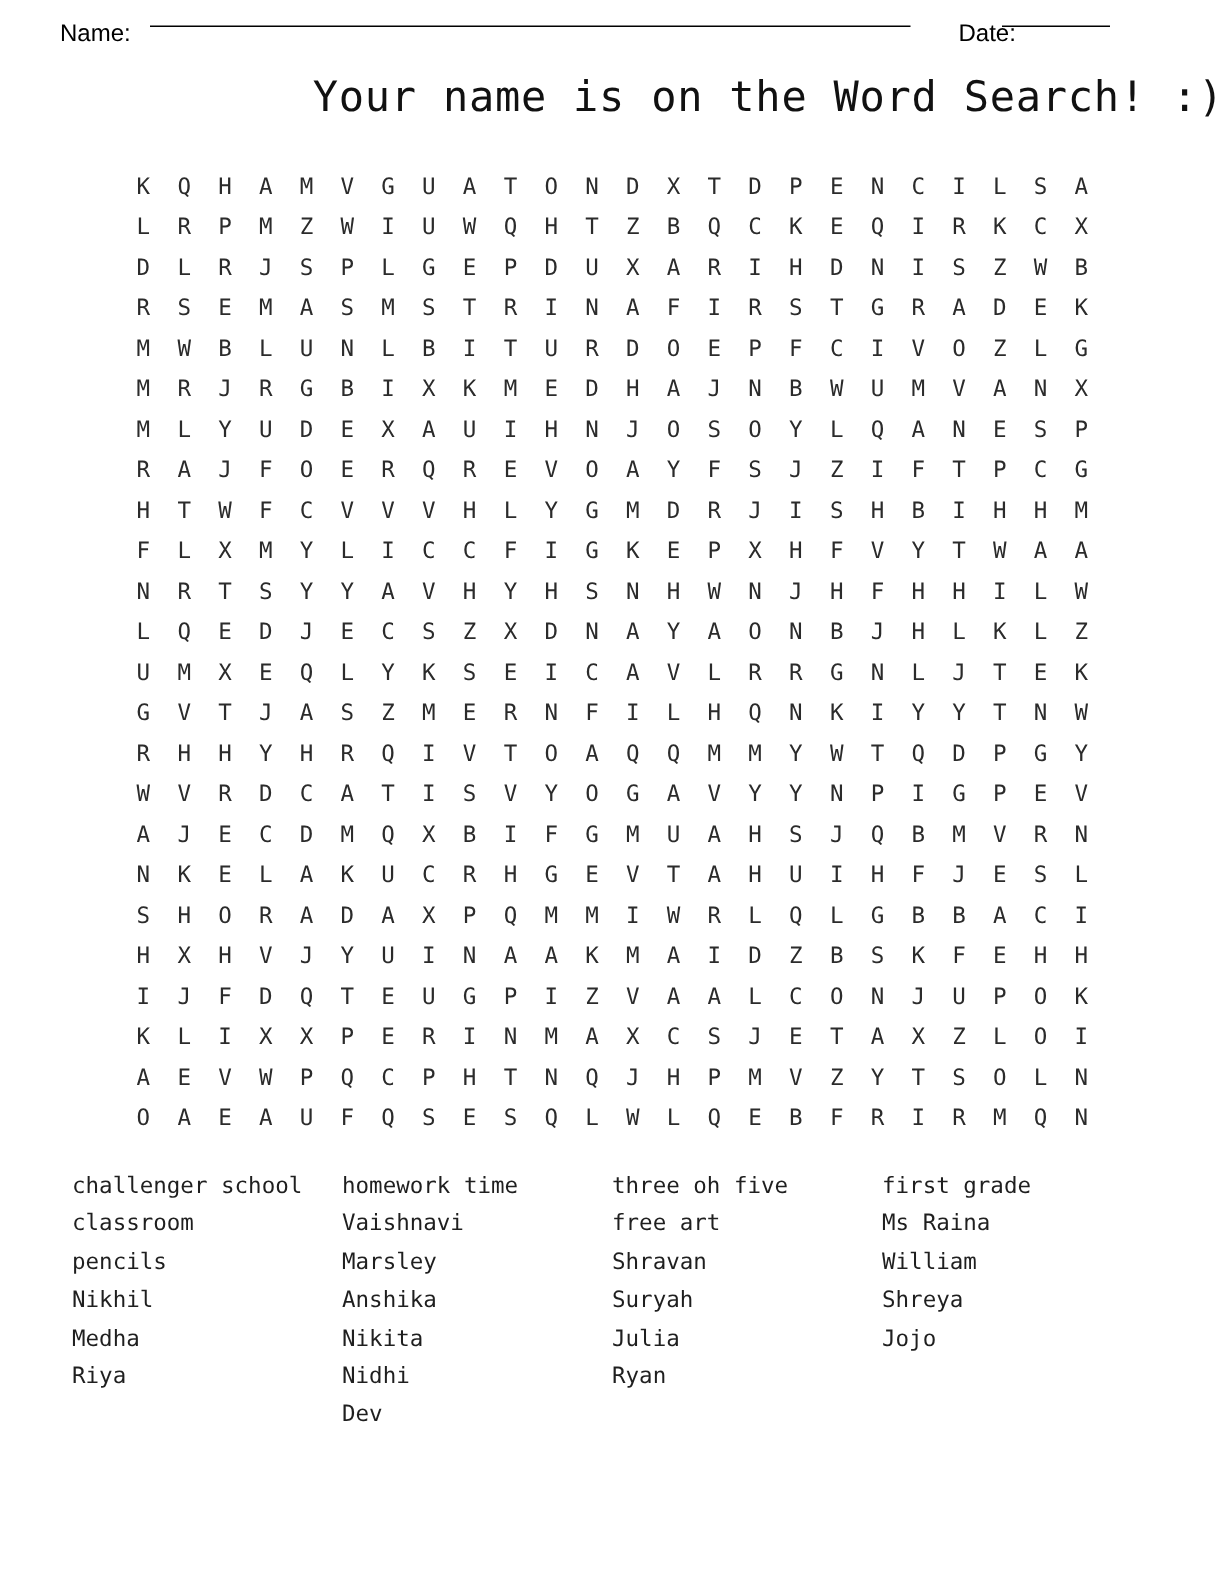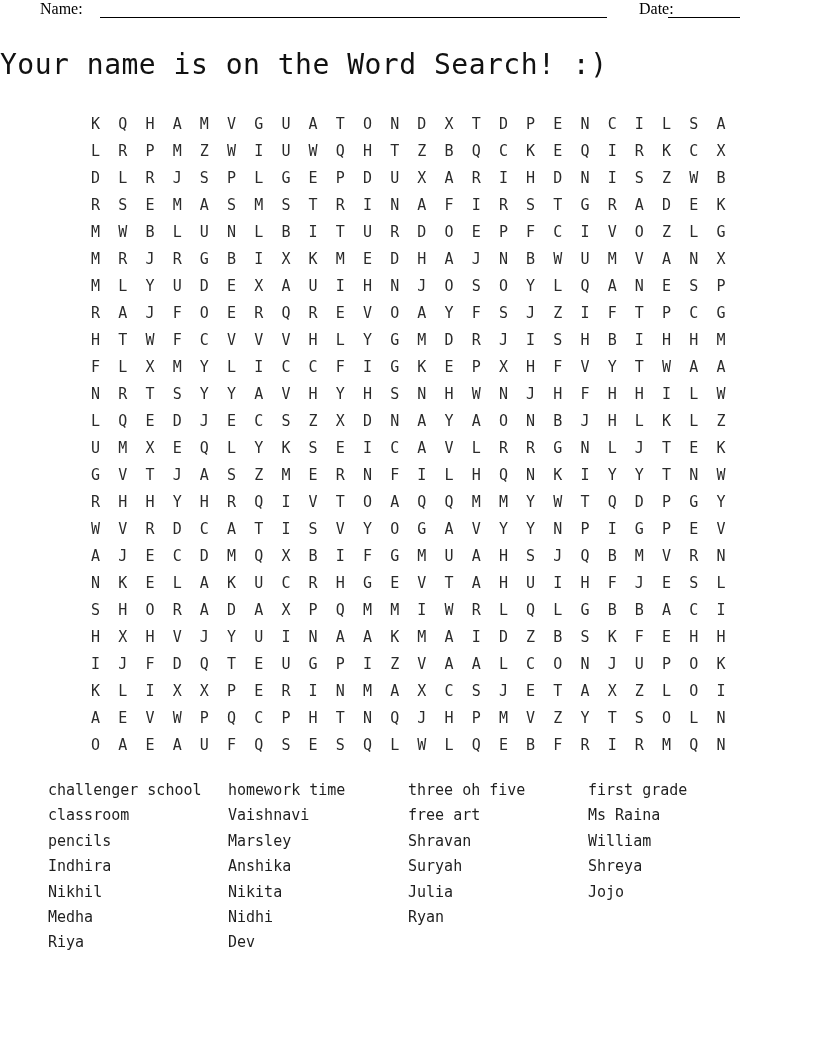--- a/index.html
+++ b/index.html
@@ -20,22 +20,22 @@
   
   .header {
     position: absolute;
     top: 0;
     left: 40px;
     width: 700px;
     height: 22px;
   }
   .hdr-label {
     position: absolute;
-    top: 0;
-    font-family: Liberation Serif, serif;
+    top: 14px;
+    font-family: Liberation Sans, sans-serif;
     font-size: 16px;
     color: #000000;
     white-space: nowrap;
   }
   .name-label { left: 0; }
   .date-label { left: 585px; margin-left: 14px; }
   .fill-line {
     position: absolute;
     top: 0;
     height: 17px;
@@ -43,21 +43,21 @@
   }
   .name-line { left: 60px;  width: 507px; }
   .date-line { left: 628px; width: 72px; }
 
   
   .title {
     position: absolute;
     top: 48px;
     left: 0;
     width: 100%;
-    text-align: left;
+    text-align: right;
     font-family: "DejaVu Sans Mono", monospace;
     font-size: 28px;
     letter-spacing: 0.5px;
     color: #111111;
     white-space: nowrap;
   }
 
   
   .grid {
     position: absolute;
@@ -738,21 +738,20 @@
         <span class="grid-cell">Q</span>
         <span class="grid-cell">N</span>
       </div>
     </div>
 
   <div class="word-list">
     <div class="word-col">
         <div class="word-item">challenger school</div>
         <div class="word-item">classroom</div>
         <div class="word-item">pencils</div>
-        <div class="word-item">Indhira</div>
         <div class="word-item">Nikhil</div>
         <div class="word-item">Medha</div>
         <div class="word-item">Riya</div>
       </div>
     <div class="word-col">
         <div class="word-item">homework time</div>
         <div class="word-item">Vaishnavi</div>
         <div class="word-item">Marsley</div>
         <div class="word-item">Anshika</div>
         <div class="word-item">Nikita</div>

